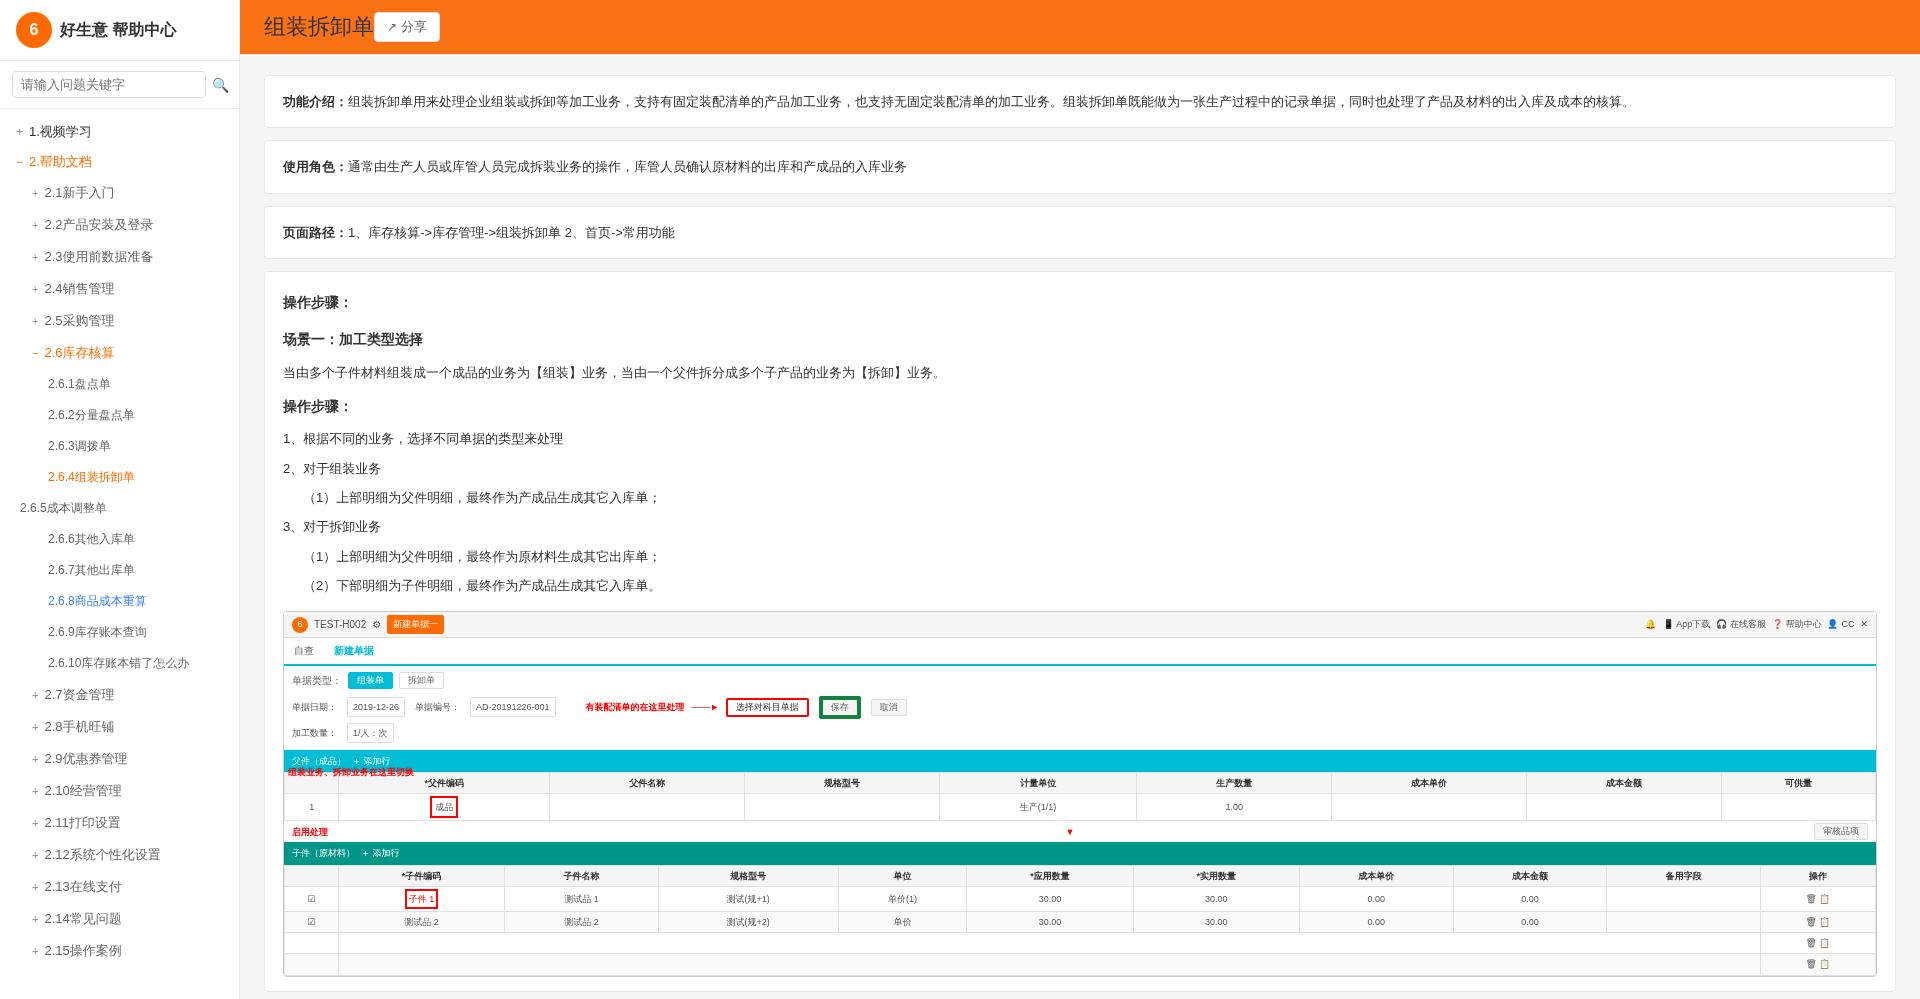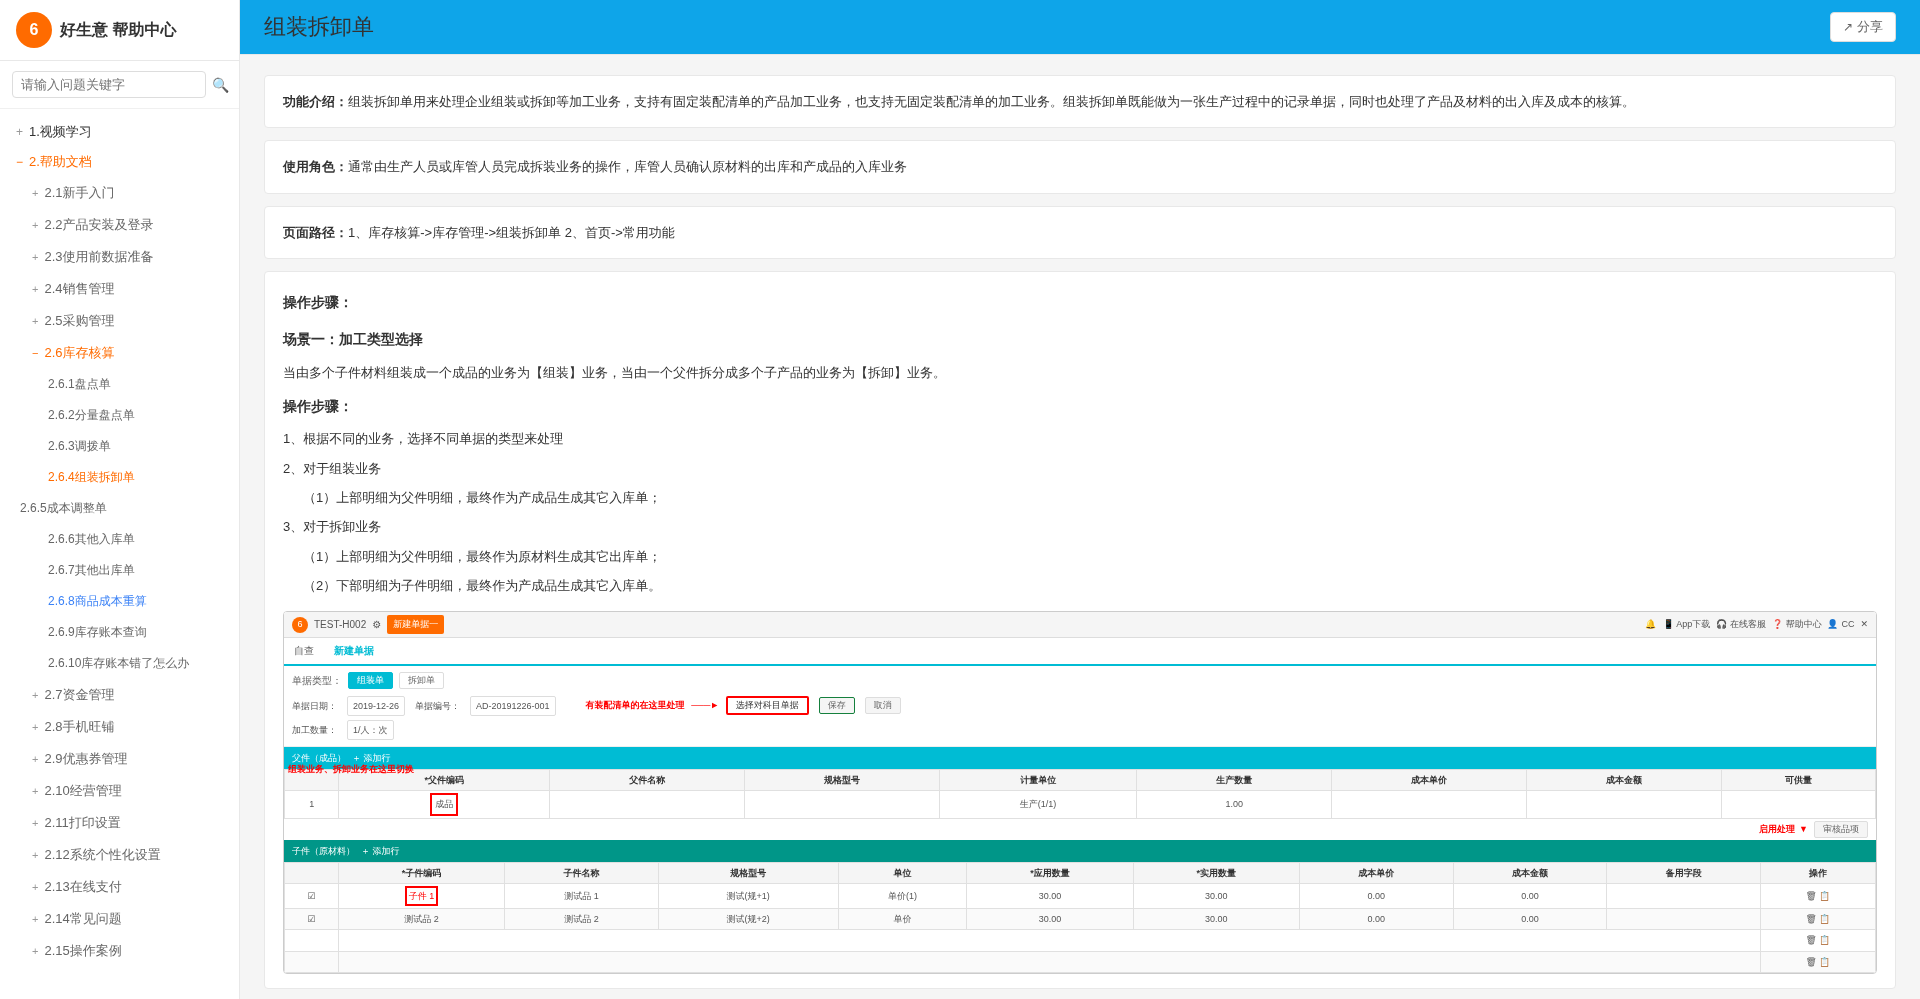--- a/index.html
+++ b/index.html
@@ -60,24 +60,24 @@
 
     
     #main {
       flex: 1;
       overflow-y: auto;
       background: #f5f5f5;
       display: flex;
       flex-direction: column;
     }
     #main-header {
-      background: #0ea5e9;
+      background: #f97316;
       border-bottom: 1px solid #e8e8e8;
       padding: 12px 24px;
-      display: flex; align-items: center; justify-content: space-between;
+      display: flex; align-items: center; 
     }
     .page-title { font-size: 22px; font-weight: 500; color: #333; }
     .share-btn {
       display: flex; align-items: center; gap: 4px;
       border: 1px solid #ddd; padding: 5px 12px;
       border-radius: 4px; cursor: pointer; font-size: 13px; color: #666;
       background: #fff;
     }
 
     #content {
@@ -332,21 +332,21 @@
               <span>单据日期：</span>
               <span style="border:1px solid #ddd;padding:1px 5px;border-radius:2px;">2019-12-26</span>
               <span>单据编号：</span>
               <span style="border:1px solid #ddd;padding:1px 5px;border-radius:2px;">AD-20191226-001</span>
 
               <div style="position:relative;display:inline-block;margin-left:20px;">
                 <span style="color:red;font-size:9px;font-weight:bold;">有装配清单的在这里处理</span>
                 <span style="color:red;font-size:9px;margin:0 4px;">───►</span>
                 <button style="padding:1px 8px;border:2px solid red;border-radius:2px;background:#fff;color:#333;font-size:9px;cursor:pointer;">选择对科目单据</button>
               </div>
-              <button style="padding:1px 8px;border:1px solid #15803d;border-radius:2px;background:#f5f5f5;color:#666;font-size:9px;cursor:pointer;">保存</button>
+              <button style="padding:1px 8px;border:4px solid #15803d;border-radius:2px;background:#f5f5f5;color:#666;font-size:9px;cursor:pointer;">保存</button>
               <button style="padding:1px 8px;border:1px solid #ddd;border-radius:2px;background:#f5f5f5;color:#666;font-size:9px;cursor:pointer;">取消</button>
             </div>
             <div style="display:flex;align-items:center;gap:10px;margin-top:4px;font-size:9px;color:#555;">
               <span>加工数量：</span>
               <span style="border:1px solid #ddd;padding:1px 5px;border-radius:2px;">1/人：次</span>
             </div>
           </div>
 
           <div style="position:relative;">
             <div style="background:#00bcd4;color:#fff;padding:3px 8px;font-size:9px;display:flex;align-items:center;gap:6px;">
@@ -381,21 +381,21 @@
                   <td>生产(1/1)</td>
                   <td>1.00</td>
                   <td></td>
                   <td></td>
                   <td></td>
                 </tr>
               </tbody>
             </table>
           </div>
 
-          <div style="display:flex;align-items:center;justify-content:flex-end;padding:2px 8px;font-size:9px;color:red;font-weight:bold;">
+          <div style="display:flex;align-items:center;justify-content:space-between;padding:2px 8px;font-size:9px;color:red;font-weight:bold;">
             <span>启用处理</span>
             <span style="margin-left:4px;">▼</span>
             <button style="margin-left:6px;padding:1px 8px;border:1px solid #ddd;border-radius:2px;background:#f5f5f5;color:#666;font-size:9px;cursor:pointer;">审核品项</button>
           </div>
 
           <div>
             <div style="background:#009688;color:#fff;padding:3px 8px;font-size:9px;display:flex;align-items:center;gap:6px;">
               <span>子件（原材料）</span>
               <span style="cursor:pointer;">＋ 添加行</span>
             </div>

